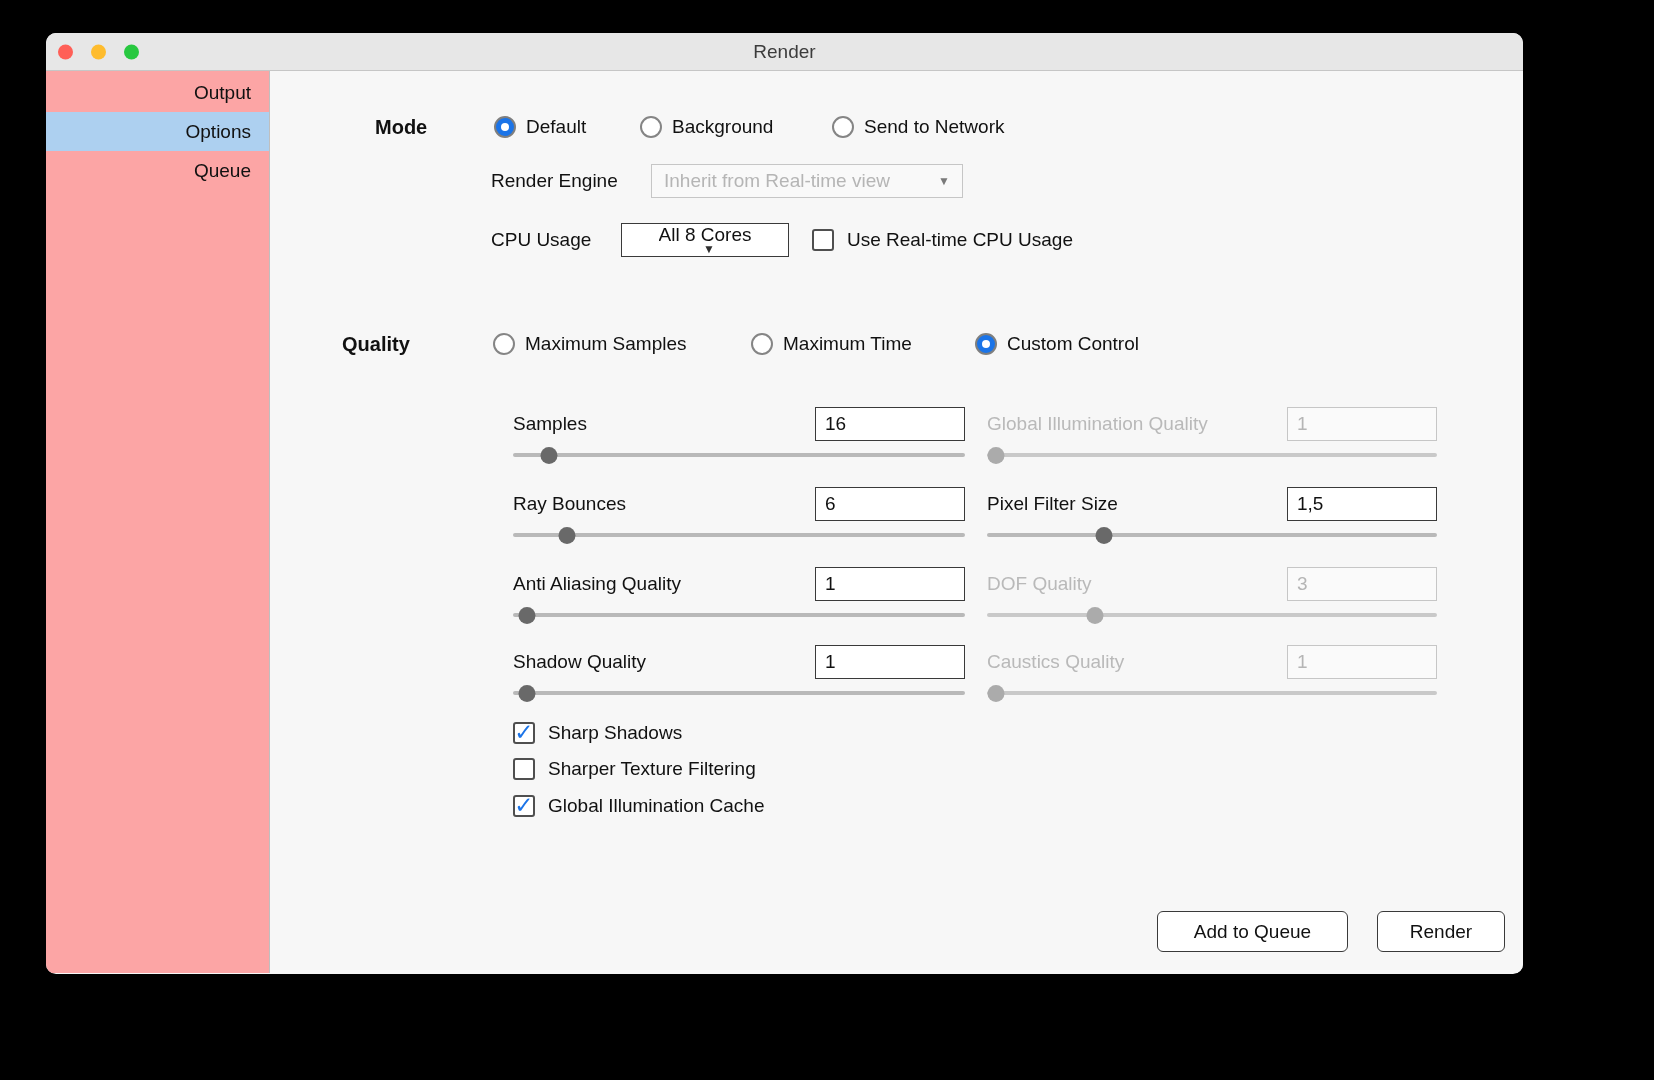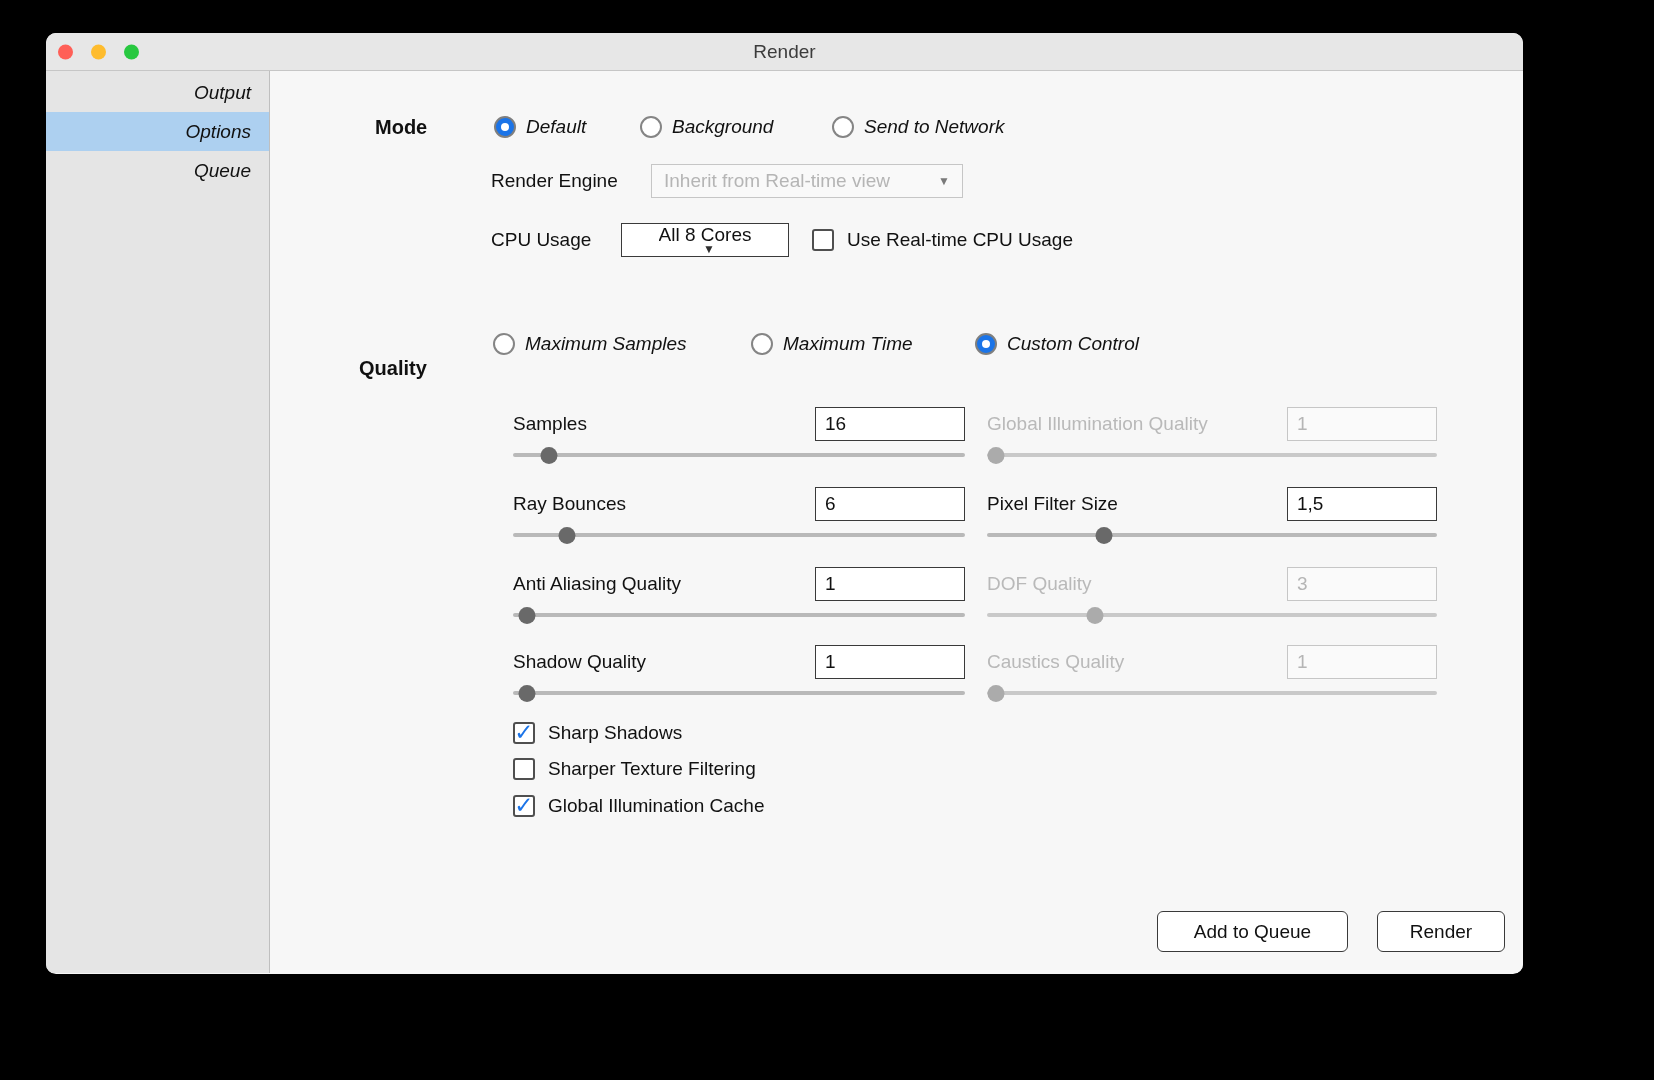--- a/index.html
+++ b/index.html
@@ -11,29 +11,29 @@
   .titlebar { height:38px; background:#e7e7e7; border-bottom:1px solid #c6c6c6;
               display:flex; align-items:center; justify-content:center; position:relative; }
   .title { font-size:19px; color:#3c3c3c; }
   .traffic { position:absolute; left:12px; top:50%; transform:translateY(-50%);
              display:flex; gap:18px; }
   .light { width:15px; height:15px; border-radius:50%; display:inline-block; }
   .light.red { background:#ff5f57; }
   .light.yellow { background:#febc2e; }
   .light.green { background:#28c840; }
   .body-row { display:flex; height:902px; }
-  .sidebar { width:224px; background:#e5e5e5; border-right:1px solid #bfbfbf; padding-top:2px;font-style:italic; }
+  .sidebar { width:224px; background:#fca5a5; border-right:1px solid #bfbfbf; padding-top:2px; }
   .side-item { height:39px; display:flex; align-items:center; justify-content:flex-end;
                padding-right:18px; font-size:19px; color:#111; cursor:default; }
   .side-item.selected { background:#add0f0; }
   .main { flex:1; position:relative; background:#f7f7f7; font-size:19px; color:#111; }
 
   .section-label { position:absolute; font-weight:bold; font-size:20px; height:28px; line-height:28px; }
 
-  .radio-row { position:absolute; height:28px; display:flex; align-items:center; gap:10px;font-style:italic; }
+  .radio-row { position:absolute; height:28px; display:flex; align-items:center; gap:10px; }
   .radio { width:22px; height:22px; border-radius:50%; border:2px solid #858585;
            background:#fff; display:inline-flex; align-items:center; justify-content:center; flex:none; }
   .radio.selected { background:#1b74e8; border-color:#7f7f7f; }
   .radio .dot { width:8px; height:8px; border-radius:50%; background:#fff; }
   .radio-label { line-height:28px; }
 
   .plain-label { position:absolute; height:34px; line-height:34px; }
 
   .select { position:absolute; height:34px; background:#fff; border:1.5px solid #3a3a3a;
             display:flex; align-items:center; padding:0 12px; }
@@ -116,21 +116,21 @@
       <div class="plain-label" style="left:221px; top:152px;">CPU Usage</div>
       <div class="select" style="left:351px; top:152px; width:168px;flex-direction:column;">
         <span class="select-text">All 8 Cores</span>
         <span class="select-arrow">▼</span>
       </div>
       <div class="check-row" style="left:542px; top:155px;">
         <span class="checkbox"></span>
         <span class="check-label">Use Real-time CPU Usage</span>
       </div>
 
-      <div class="section-label" style="left:89px; top:259px;margin-top:24px;">Quality</div>
+      <div class="section-label" style="left:72px; top:259px;">Quality</div>
 
       <div class="radio-row" style="left:223px; top:259px;">
         <span class="radio"></span>
         <span class="radio-label">Maximum Samples</span>
       </div>
       <div class="radio-row" style="left:481px; top:259px;">
         <span class="radio"></span>
         <span class="radio-label">Maximum Time</span>
       </div>
       <div class="radio-row" style="left:705px; top:259px;">

